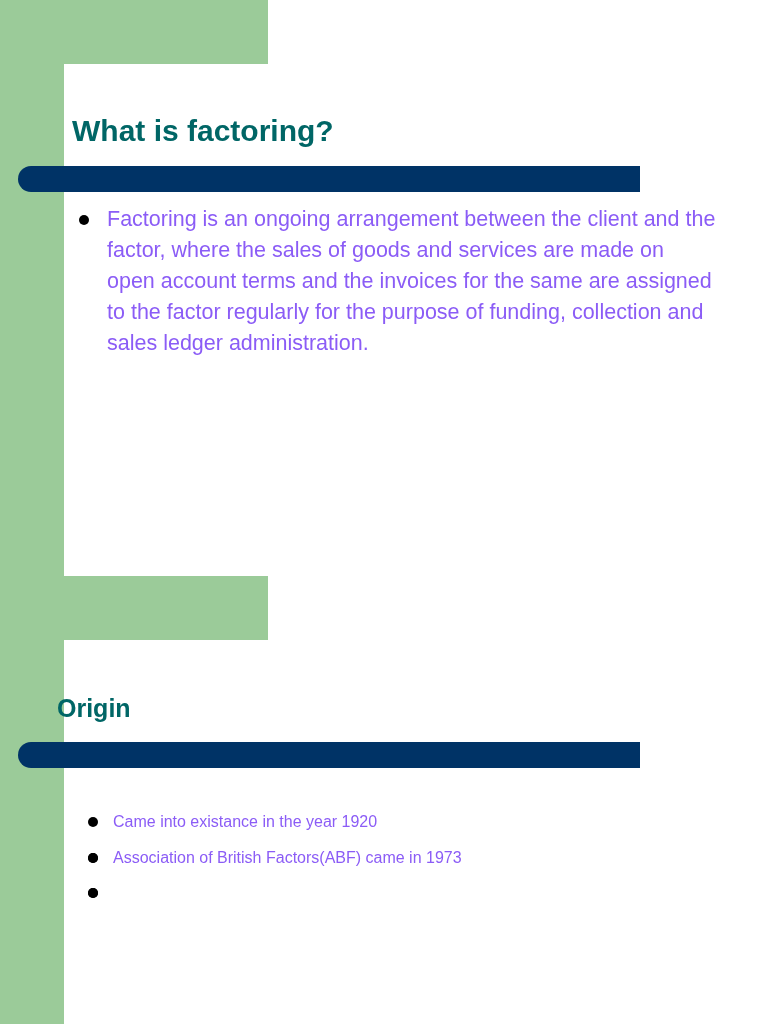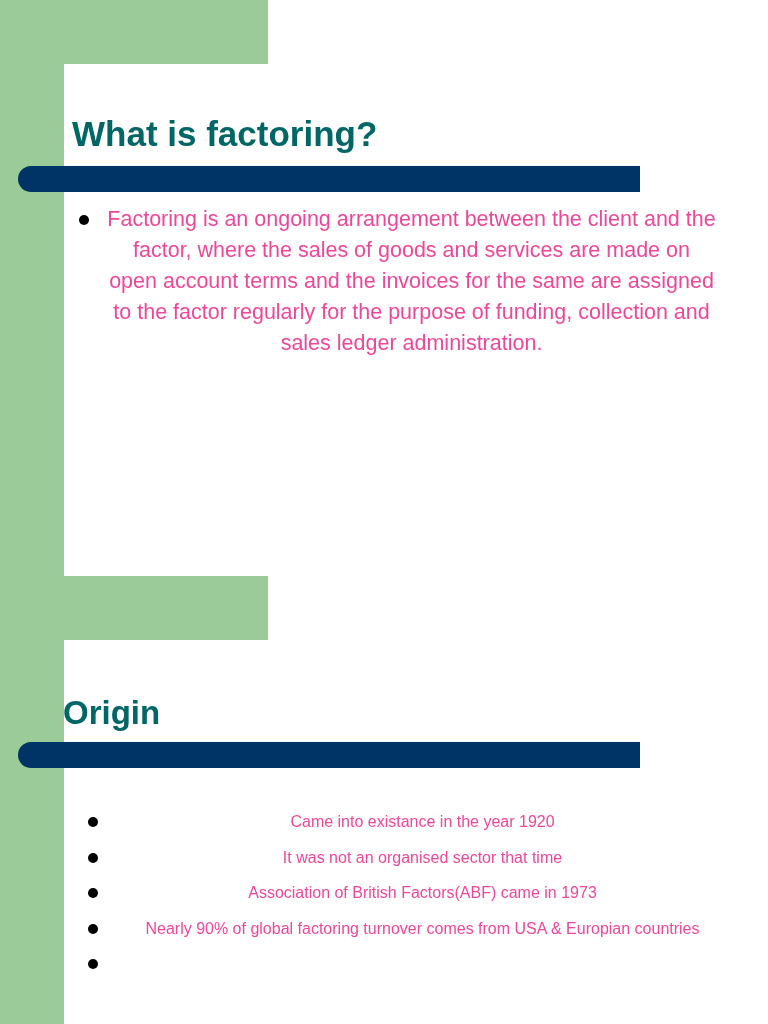--- a/index.html
+++ b/index.html
@@ -14,32 +14,31 @@
     .green-left { position: absolute; left: 0; top: 0; width: 64px; height: 100%; background: #9bcb99; }
     .green-top { position: absolute; left: 0; top: 0; width: 268px; height: 64px; background: #9bcb99; }
     .white-panel {
       position: absolute; left: 64px; top: 64px; right: 0; bottom: 0;
       background: #ffffff; border-top-left-radius: 22px;
     }
     .title {
       position: absolute; color: #006666; font-weight: bold; margin: 0;
       font-family: "Liberation Sans", sans-serif;
     }
-    .slide1 .title { left: 72px; top: 114px; font-size: 35px; }
-    .slide2 .title { left: 63px; top: 118px; font-size: 33px; }
+    .slide1 .title { left: 72px; top: 114px; font-size: 30px; }
+    .slide2 .title { left: 57px; top: 118px; font-size: 25px; }
     .bar {
       position: absolute; left: 18px; width: 622px; height: 26px;
       background: #003366; border-radius: 13px 0 0 13px;
     }
     .slide1 .bar { top: 166px; }
     .slide2 .bar { top: 166px; }
     ul.bullets {
       position: absolute; list-style: none; margin: 0; padding: 0;
-      color: #ec4899;
-      text-align: center;
+      color: #8b5cf6;
     }
     .slide1 ul.bullets { left: 76px; top: 204px; width: 640px; font-size: 21.5px; line-height: 31px; }
     .slide2 ul.bullets { left: 82px; top: 231px; width: 650px; font-size: 16px; line-height: 30px; }
     ul.bullets li { position: relative; padding-left: 31px; margin-bottom: 3px; }
     .slide2 ul.bullets li { margin-bottom: 5.5px; }
     ul.bullets li .dot {
       position: absolute; left: 3px; top: 11px; width: 10px; height: 10px;
       border-radius: 50%; background: #000000;
     }
     .slide2 ul.bullets li .dot { left: 6px; top: 10px; }
@@ -67,27 +66,25 @@
   <div class="white-panel"></div>
   <h1 class="title">Origin</h1>
   <div class="bar"></div>
   <ul class="bullets">
     <li>
       <span class="dot"></span>
       <span>Came into existance in the year 1920</span>
     </li>
     <li>
       <span class="dot"></span>
-      <span>It was not an organised sector that time</span>
     </li>
     <li>
       <span class="dot"></span>
       <span>Association of British Factors(ABF) came in 1973</span>
     </li>
     <li>
       <span class="dot"></span>
-      <span>Nearly 90% of global factoring turnover comes from USA &amp; Europian countries</span>
     </li>
     <li>
       <span class="dot"></span>
     </li>
   </ul>
 </div>
 
 </body></html>

